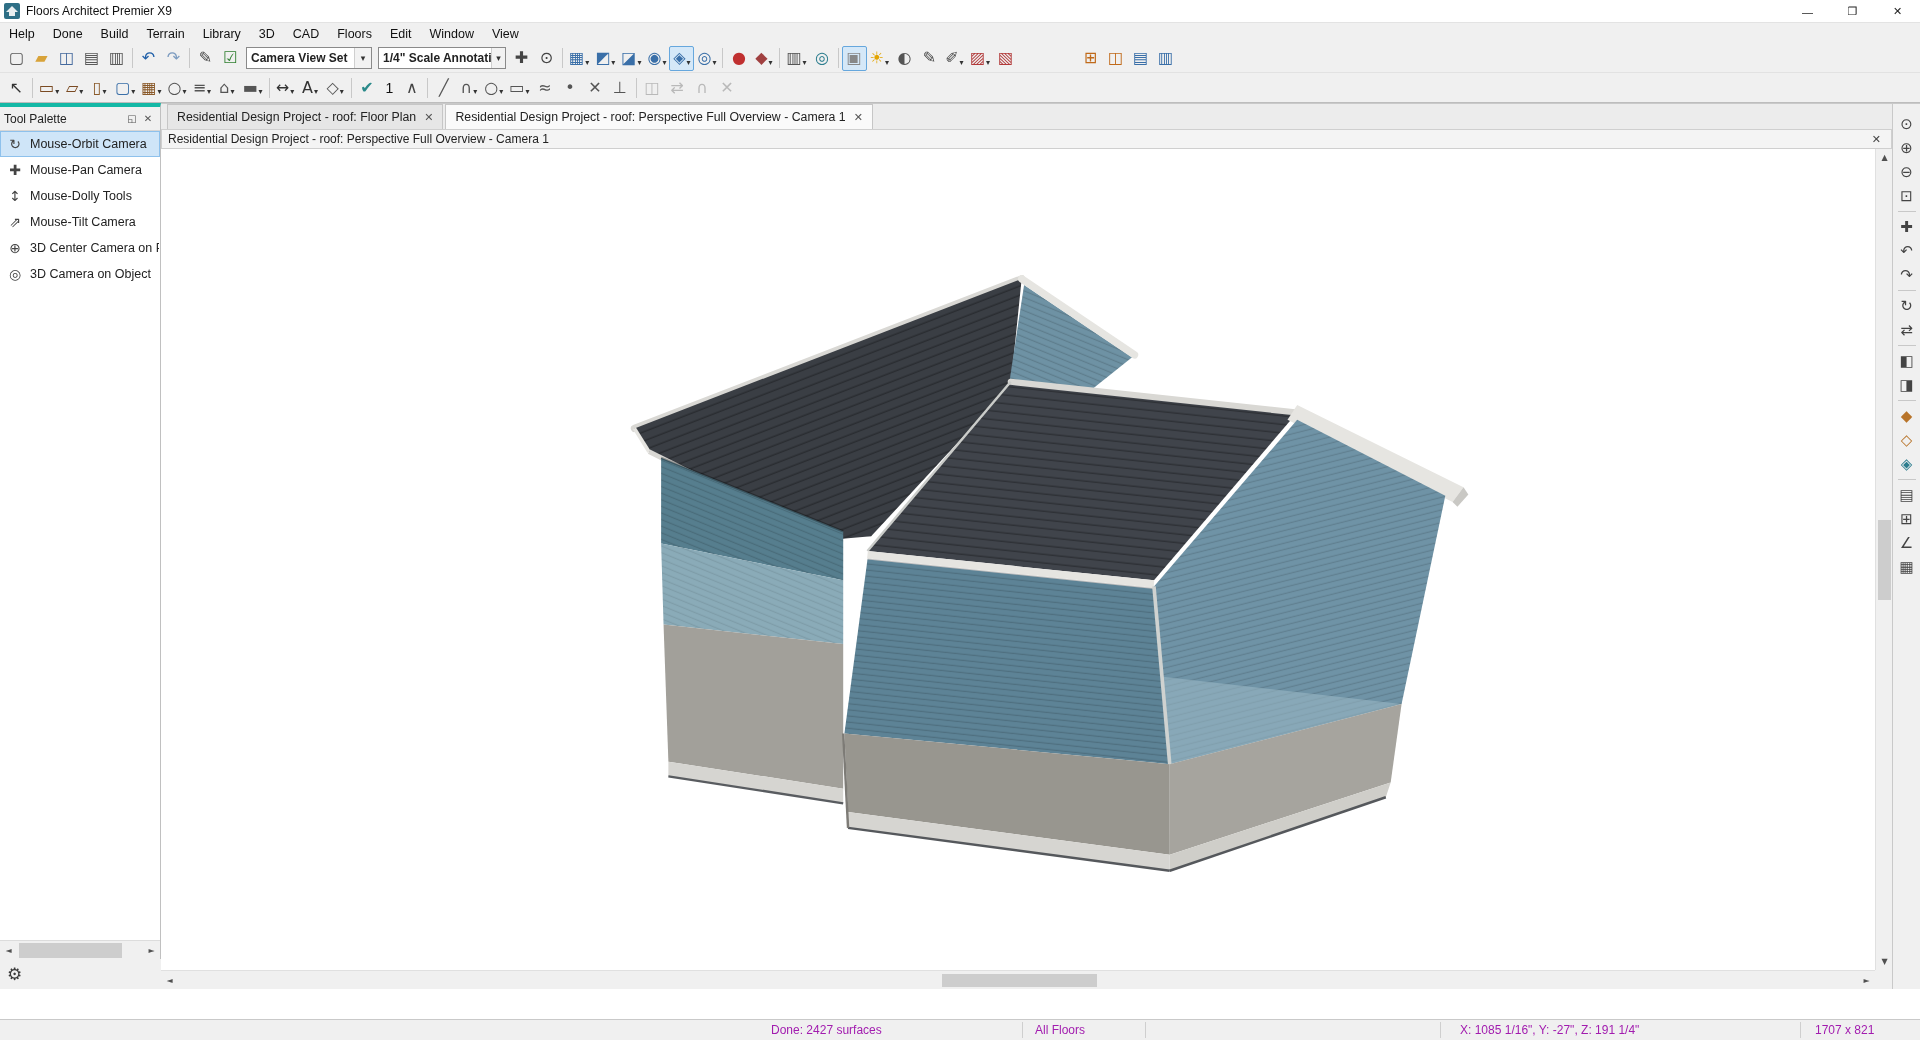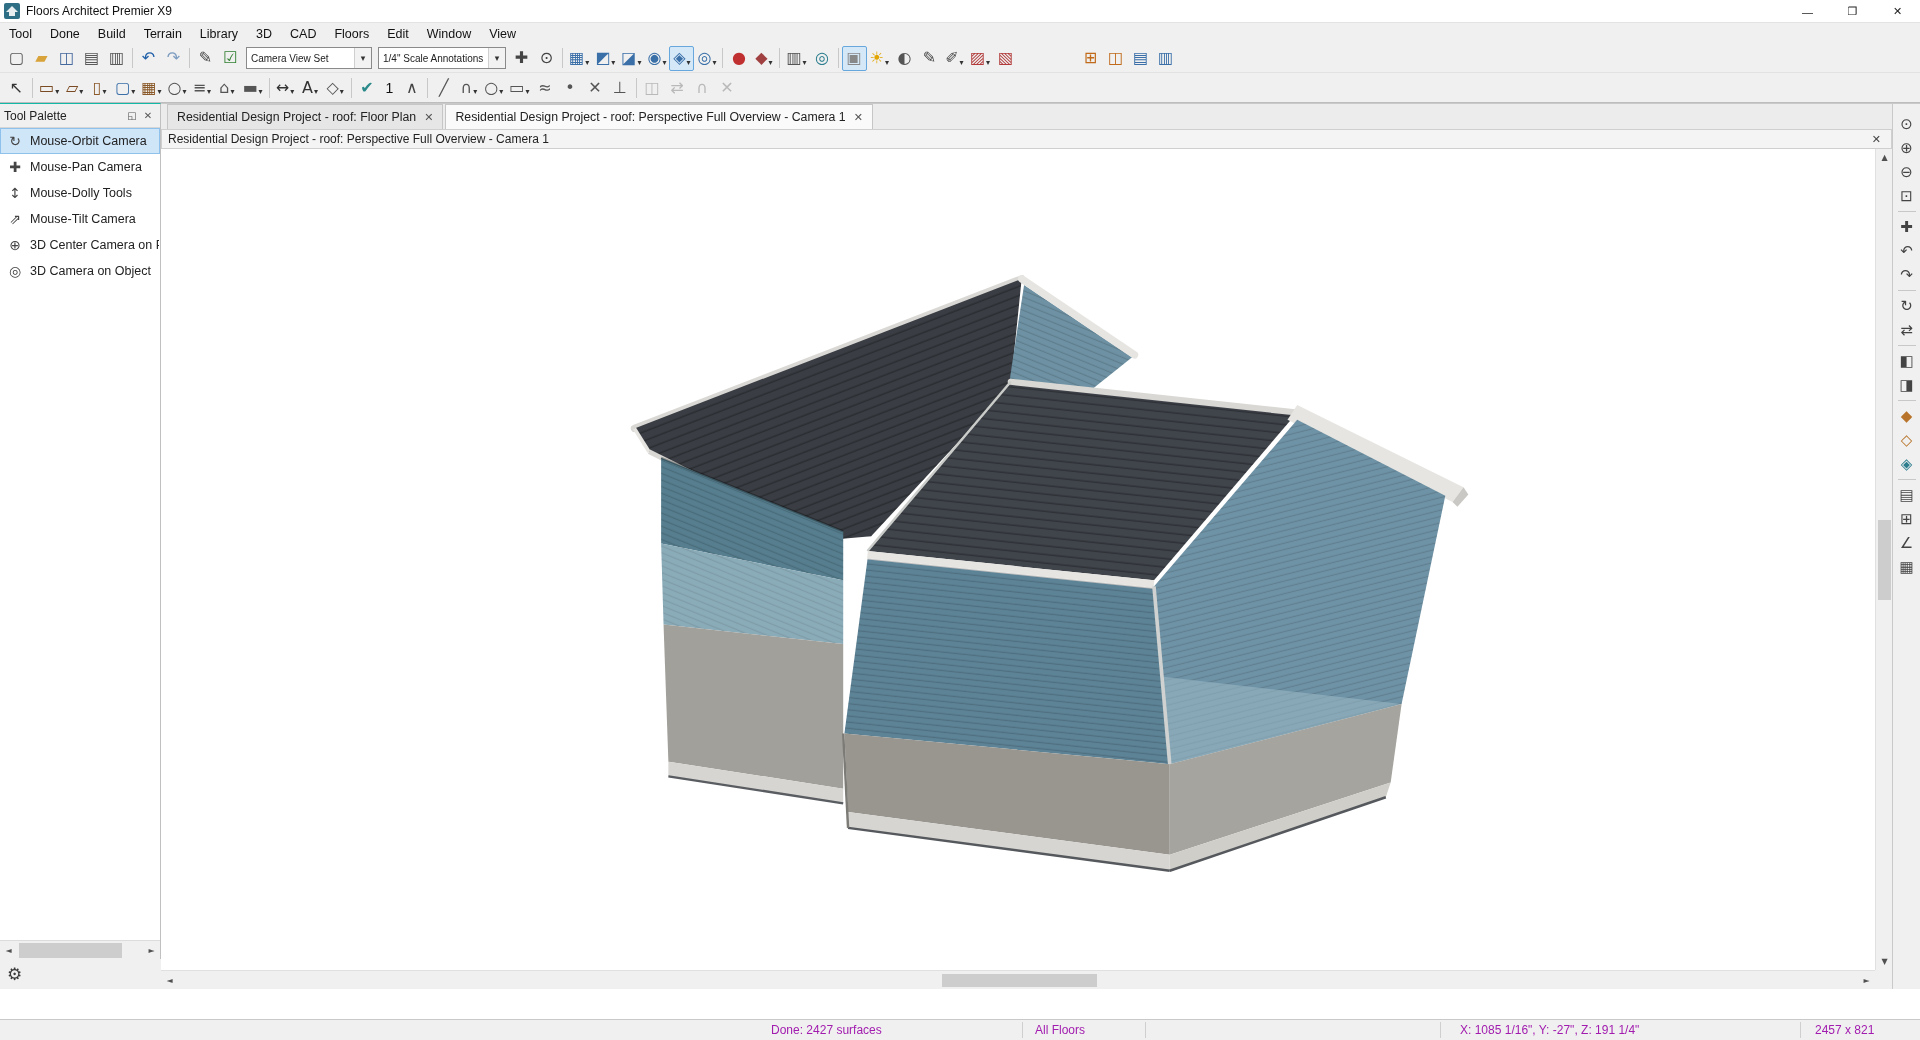--- a/index.html
+++ b/index.html
@@ -29,28 +29,28 @@
   .tb-icon { height:25px; min-width:25px; padding:0 2px; display:flex; align-items:center; justify-content:center;
     border-radius:2px; border:1px solid transparent; color:#444; }
   .tb-icon .glyph { font-size:16px; line-height:1; font-family:"DejaVu Sans",sans-serif; }
   .tb-icon .caret { font-size:8px; color:#333; margin-left:1px; align-self:flex-end; padding-bottom:3px; }
   .tb-icon.active { background:#d5e8f8; border-color:#66a7dd; }
   .tb-icon.sep { min-width:1px; width:7px; padding:0; }
   .tb-icon.sep::before { content:""; width:1px; height:20px; background:#c8c8c8; margin:0 auto; }
   .tb-icon.grayed { opacity:.45; }
   .combo { height:22px; background:#fff; border:1px solid #8a8a8a; display:flex; align-items:center;
     margin:0 3px; position:relative; }
-  .combo .combo-label { font-size:10px; padding:0 4px; white-space:nowrap; overflow:hidden; }
+  .combo .combo-label { font-size:12px; padding:0 4px; white-space:nowrap; overflow:hidden;font-weight:bold; }
   .combo .combo-arrow { width:17px; height:100%; border-left:1px solid #cfcfcf; background:#f2f2f2;
     display:flex; align-items:center; justify-content:center; font-size:9px; color:#333; }
   .floor-label { font-size:14px; color:#111; padding:0 6px; }
 
   
   #palette { position:absolute; left:0; top:103px; width:161px; height:856px; background:#ffffff;
-    border-right:1px solid #c0c0c0; border-top:1px solid #14b8a6; }
+    border-right:1px solid #c0c0c0; border-top:4px solid #14b8a6; }
   #palette-header { height:24px; background:#f0f0f0; border-bottom:1px solid #d6d6d6;
     display:flex; align-items:center; padding:0 4px; }
   #palette-header .ph-title { flex:1; font-size:12px; color:#222; }
   #palette-header .ph-btn { width:16px; height:16px; display:flex; align-items:center; justify-content:center;
     font-size:10px; color:#555; }
   .pal-item { height:26px; display:flex; align-items:center; gap:6px; padding-left:5px;
     font-size:12.5px; white-space:nowrap; overflow:hidden; border:1px solid transparent; }
   .pal-item .glyph { font-size:14px; width:18px; text-align:center; color:#444;
     font-family:"DejaVu Sans",sans-serif; flex:0 0 18px; }
   .pal-item.selected { background:#cfe5f8; border-color:#8ec1ec; }
@@ -112,21 +112,21 @@
   <span class="title">Floors Architect Premier X9</span>
   <div class="wincontrols">
     <div class="winbtn">—</div>
     <div class="winbtn">❐</div>
     <div class="winbtn">✕</div>
   </div>
 </div>
 
 <div id="menubar">
 
-<div class="menu-item"><span>Tool</span></div>
+<div class="menu-item"><span>Help</span></div>
     <div class="menu-item"><span>Done</span></div>
     <div class="menu-item"><span>Build</span></div>
     <div class="menu-item"><span>Terrain</span></div>
     <div class="menu-item"><span>Library</span></div>
     <div class="menu-item"><span>3D</span></div>
     <div class="menu-item"><span>CAD</span></div>
     <div class="menu-item"><span>Floors</span></div>
     <div class="menu-item"><span>Edit</span></div>
     <div class="menu-item"><span>Window</span></div>
     <div class="menu-item"><span>View</span></div>
@@ -615,14 +615,14 @@
 <div id="bottomstrip"></div>
 
 <div id="statusbar">
   <span class="st" style="left:771px">Done:  2427 surfaces</span>
   <div class="st-sep" style="left:1022px"></div>
   <span class="st" style="left:1035px">All Floors</span>
   <div class="st-sep" style="left:1145px"></div>
   <div class="st-sep" style="left:1440px"></div>
   <span class="st" style="left:1460px">X: 1085 1/16", Y: -27", Z: 191 1/4"</span>
   <div class="st-sep" style="left:1800px"></div>
-  <span class="st" style="left:1815px">2457 x 821</span>
+  <span class="st" style="left:1815px">1707 x 821</span>
 </div>
 
 </body></html>

